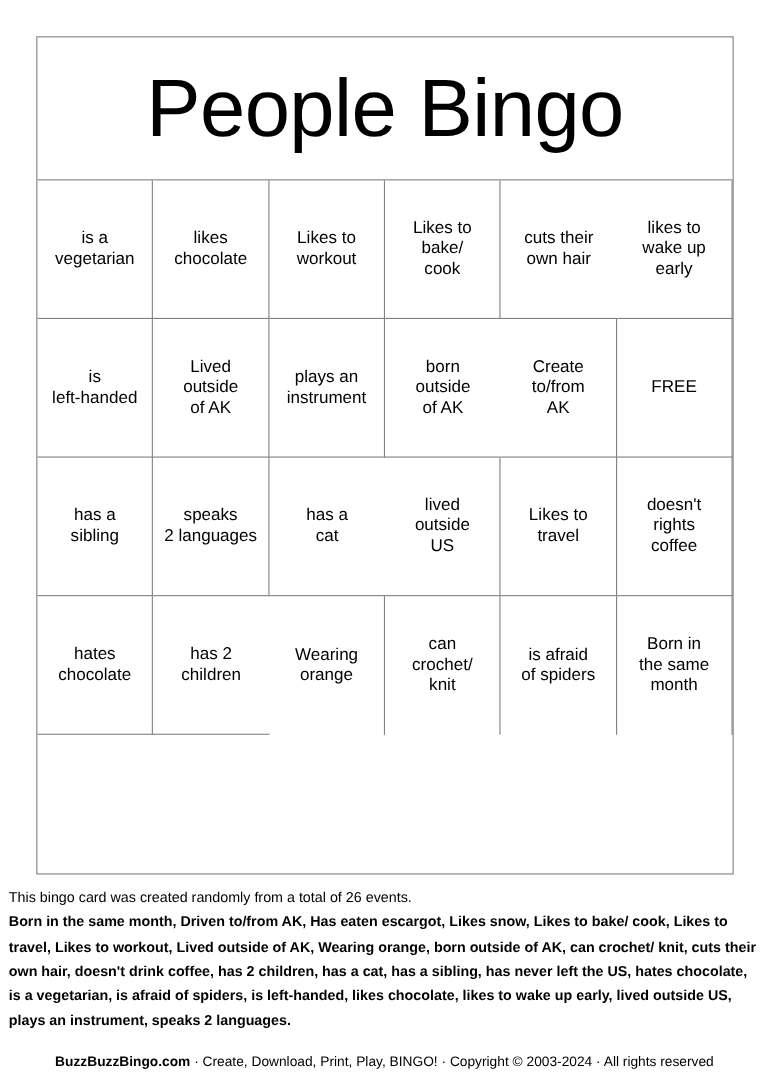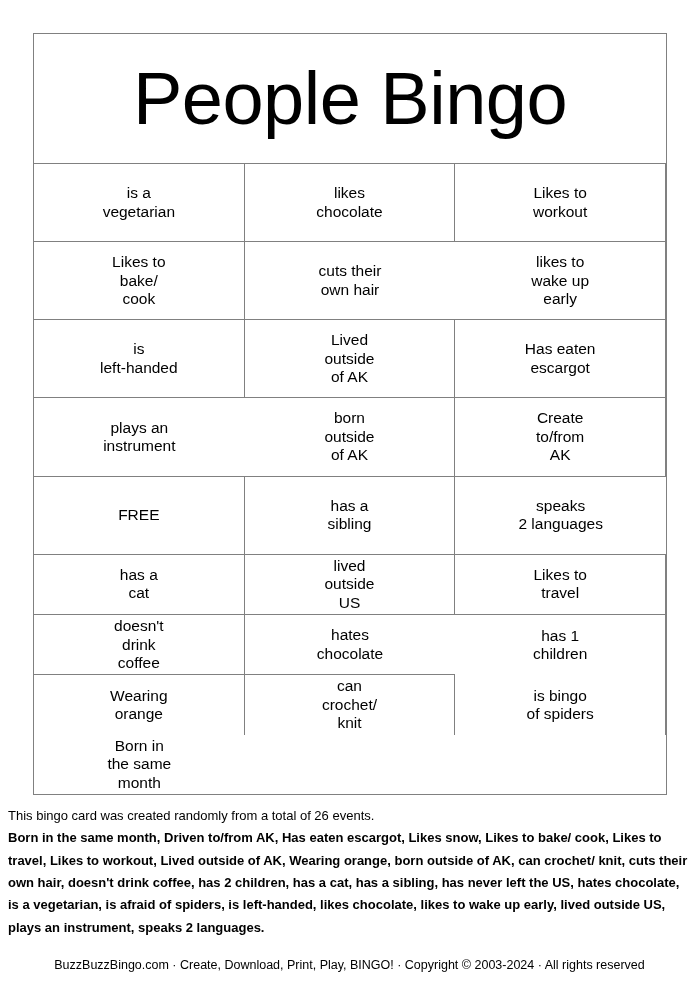--- a/index.html
+++ b/index.html
@@ -51,21 +51,21 @@
     font-size: 74px;
     line-height: 1;
     font-weight: 400;
     letter-spacing: -0.5px;
     white-space: nowrap;
   }
 
   .grid {
     flex: 1 1 auto;
     display: grid;
-    grid-template-columns: repeat(3, 1fr);
+    grid-template-columns: repeat(6, 1fr);
     grid-template-rows: repeat(5, 1fr);
   }
 
   .cell {
     box-sizing: border-box;
     border-right: 1px solid #808080;
     border-bottom: 1px solid #808080;
     display: flex;
     align-items: center;
     justify-content: center;
@@ -104,21 +104,21 @@
   .footer {
     position: absolute;
     left: 0;
     top: 958px;
     width: 699px;
     text-align: center;
     font-size: 12.5px;
     line-height: 1.2;
     white-space: nowrap;
   }
-  .footer .brand { font-weight: normal; }
+  .footer .brand { font-weight: bold; }
 </style>
 </head>
 <body>
 
 <div id="page">
 
   <div class="card">
 
     <div class="card-title">
       <span>People Bingo</span>
@@ -155,24 +155,20 @@
       <div class="cell">
           <span>is
 left-handed</span>
         </div>
       <div class="cell">
           <span>Lived
 outside
 of AK</span>
         </div>
       <div class="cell">
-          <span>Has eaten
-escargot</span>
-        </div>
-      <div class="cell">
           <span>plays an
 instrument</span>
         </div>
 
       <div class="cell">
           <span>born
 outside
 of AK</span>
         </div>
       <div class="cell">
@@ -200,43 +196,43 @@
           <span>lived
 outside
 US</span>
         </div>
       <div class="cell">
           <span>Likes to
 travel</span>
         </div>
       <div class="cell">
           <span>doesn't
-drink
+rights
 coffee</span>
         </div>
       <div class="cell">
           <span>hates
 chocolate</span>
         </div>
 
       <div class="cell">
-          <span>has 1
+          <span>has 2
 children</span>
         </div>
       <div class="cell">
           <span>Wearing
 orange</span>
         </div>
       <div class="cell">
           <span>can
 crochet/
 knit</span>
         </div>
       <div class="cell">
-          <span>is bingo
+          <span>is afraid
 of spiders</span>
         </div>
       <div class="cell">
           <span>Born in
 the same
 month</span>
         </div>
     </div>
 
   </div>

